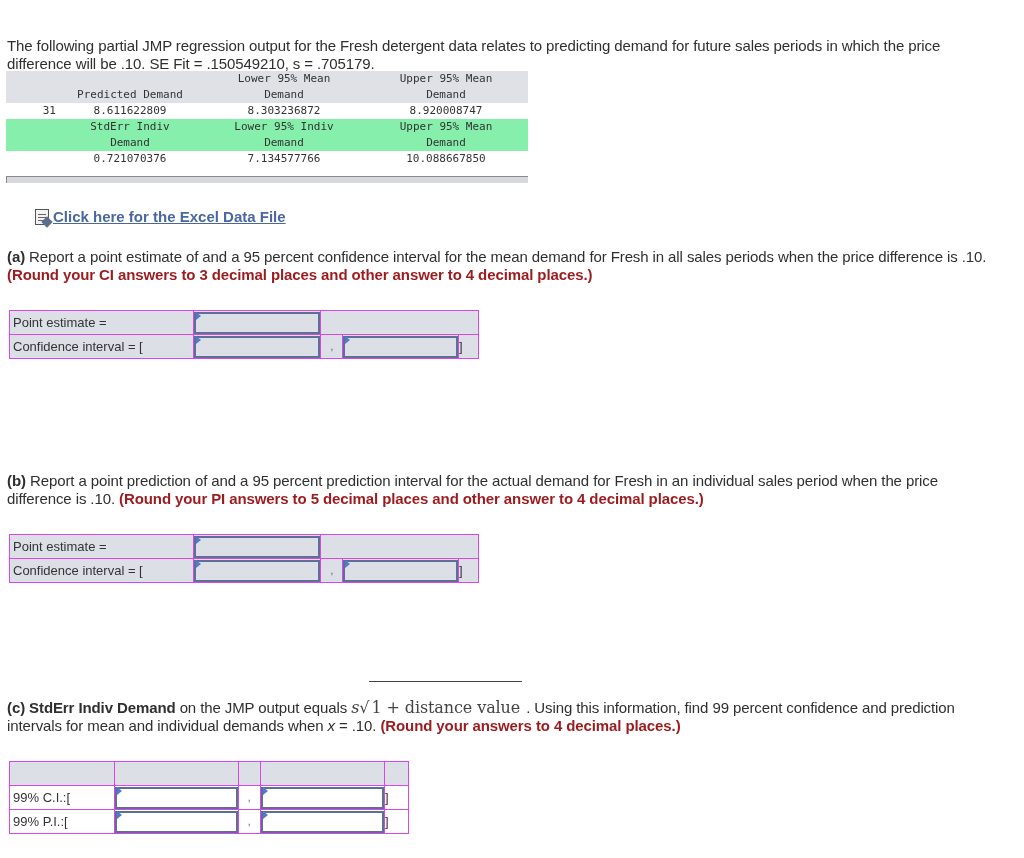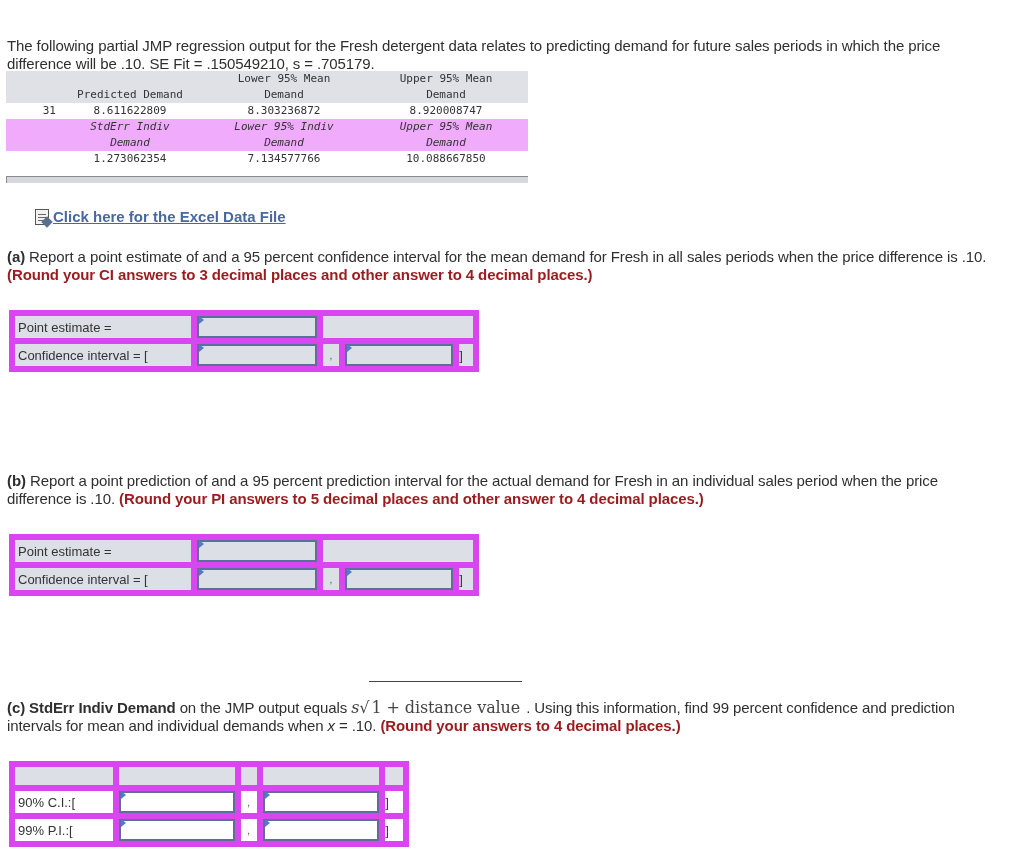--- a/index.html
+++ b/index.html
@@ -18,21 +18,21 @@
   .red { color: #9b1b1e; font-weight: bold; }
 
   
   .jmp {
     position: absolute; left: 6px; top: 71px; width: 522px;
     font-family: "DejaVu Sans Mono", "Liberation Mono", monospace;
     font-size: 11px; color: #333;
   }
   .jmp-row { display: flex; height: 16px; line-height: 16px; }
   .jmp-row.shade { background: #dfe1e7; }
-  .jmp-row.light { background: #f0abfc; font-style: italic; }
+  .jmp-row.light { background: #86efac; }
   .jmp-cell { text-align: center; white-space: pre; }
   .c0 { width: 50px; text-align: right; padding-left: 16px; }
   .c1 { width: 148px; }
   .c2 { width: 160px; }
   .c3 { width: 164px; }
   .jmp-bar {
     position: absolute; left: 6px; top: 176px; width: 522px; height: 7px;
     background: #d6d8de; border-top: 1px solid #8a8a8a; border-left: 1px solid #8a8a8a;
   }
 
@@ -53,21 +53,21 @@
   .doc-icon::after {
     content: ""; position: absolute; right: -3px; bottom: -2px; width: 8px; height: 8px;
     background: #5b6e8e; transform: rotate(45deg);
   }
 
   
   .ans {
     position: absolute; border-collapse: collapse; font-size: 13px; color: #333;
   }
   .ans td {
-    border: 6px solid #d946ef; padding: 0; height: 24px; vertical-align: middle;
+    border: 1px solid #d946ef; padding: 0; height: 24px; vertical-align: middle;
   }
   .ans.gray td { background: #dcdfe6; }
   .ans .lbl { padding-left: 3px; }
   .inp {
     position: relative; display: block; height: 22px; margin: 0;
     border: 2px solid #5d6f94; background: #dcdfe6;
   }
   .ans.white .inp { background: #ffffff; }
   .inp::before {
     content: ""; position: absolute; left: 0; top: 0;
@@ -120,21 +120,21 @@
     <div class="jmp-cell c3">Upper 95% Mean</div>
   </div>
   <div class="jmp-row light">
     <div class="jmp-cell c0"></div>
     <div class="jmp-cell c1">Demand</div>
     <div class="jmp-cell c2">Demand</div>
     <div class="jmp-cell c3">Demand</div>
   </div>
   <div class="jmp-row">
     <div class="jmp-cell c0"></div>
-    <div class="jmp-cell c1">1.273062354</div>
+    <div class="jmp-cell c1">0.721070376</div>
     <div class="jmp-cell c2">7.134577766</div>
     <div class="jmp-cell c3">10.088667850</div>
   </div>
 </div>
 <div class="jmp-bar"></div>
 
 <div class="excel-link">
   <span class="doc-icon"></span>
   <span> Click here for the Excel Data File</span>
 </div>
@@ -194,21 +194,21 @@
 <table class="ans white" style="left:9px; top:761px; width:400px;">
   <tbody>
       <tr class="head">
     <td style="width:105px;"></td>
     <td style="width:123px;"></td>
     <td style="width:22px;"></td>
     <td style="width:124px;"></td>
     <td style="width:24px;"></td>
   </tr>
   <tr>
-    <td class="lbl">90% C.I.:[</td>
+    <td class="lbl">99% C.I.:[</td>
     <td>
           <span class="inp"><input type="text" value="" style=""></span>
         </td>
     <td class="sep">,</td>
     <td>
           <span class="inp"><input type="text" value="" style=""></span>
         </td>
     <td class="brk">]</td>
   </tr>
   <tr>

